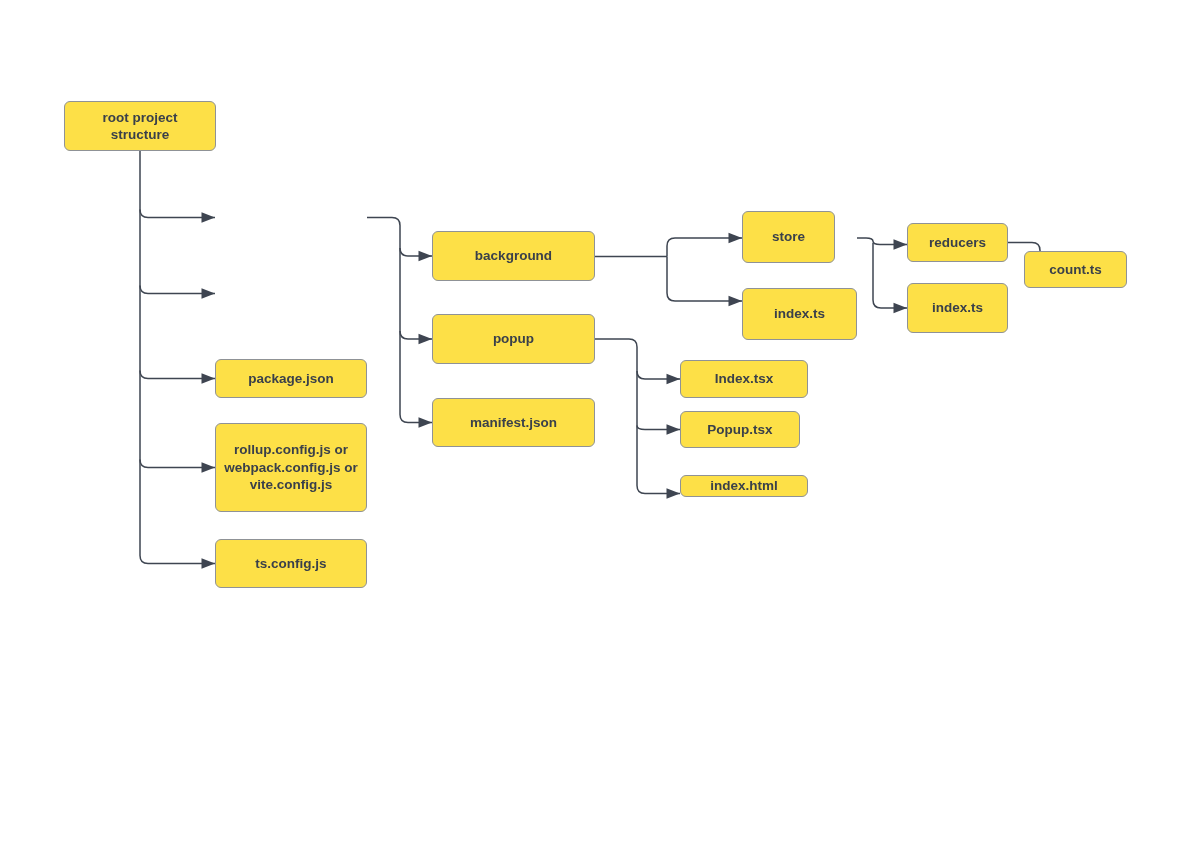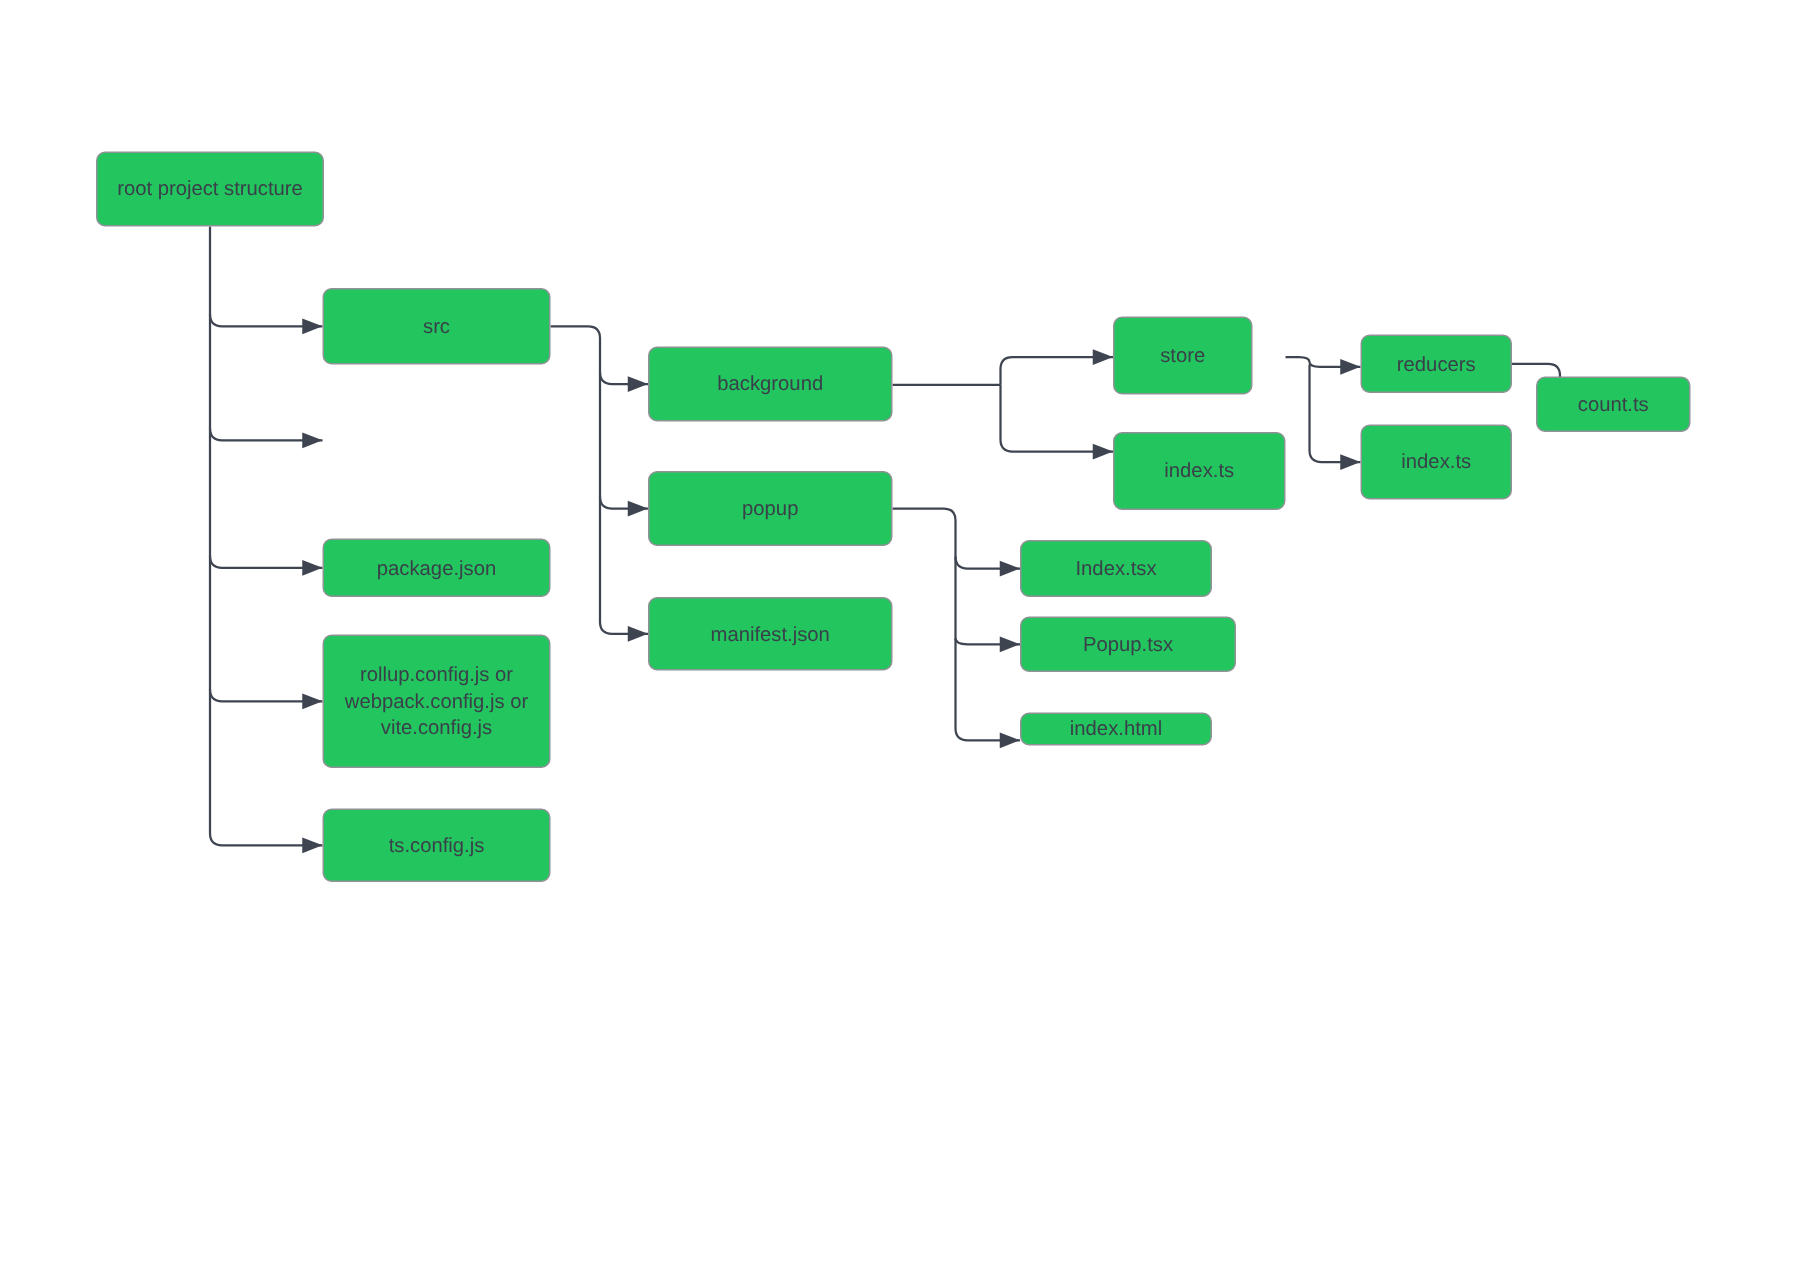--- a/index.html
+++ b/index.html
@@ -16,31 +16,32 @@
     position:relative;
     overflow:hidden;
   }
   #canvas{position:absolute;inset:0;width:1200px;height:849px;}
   svg.wires{position:absolute;left:0;top:0;width:1200px;height:849px;display:block;}
   .edge{stroke:var(--connector);stroke-width:1.5;fill:none;}
   #arrowhead path{fill:var(--connector);}
   .node{
     position:absolute;
     box-sizing:border-box;
-    background:#22c55e;
+    background:#fde047;
     border:1px solid var(--box-border);
     border-radius:6px;
     color:var(--text);
     font-size:13.5px;
     line-height:17.5px;
     display:flex;
     align-items:center;
     justify-content:center;
     text-align:center;
     padding:2px 8px;
+    font-weight:bold;
   }
 </style>
 </head>
 <body>
 
 <div id="canvas">
 
   <svg class="wires" xmlns="http://www.w3.org/2000/svg">
     <defs>
       <marker id="arrowhead" viewBox="0 0 10 8" refX="9.5" refY="4" markerWidth="10" markerHeight="8" orient="auto-start-reverse">
@@ -67,42 +68,41 @@
 
     <path class="edge" d="M1008,242.5 L1032,242.5 Q1040,242.5 1040,250.5 L1040,261.5 Q1040,269.5 1048,269.5 L1072,269.5" marker-end="url(#arrowhead)"></path>
 
     <path class="edge" d="M595,339 L629,339 Q637,339 637,347 L637,485.5 Q637,493.5 645,493.5 L680,493.5" marker-end="url(#arrowhead)"></path>
     <path class="edge" d="M637,371 Q637,379 645,379 L680,379" marker-end="url(#arrowhead)"></path>
     <path class="edge" d="M637,425.5 Q637,429.5 645,429.5 L680,429.5" marker-end="url(#arrowhead)"></path>
   </svg>
 
   <div class="node" style="left:64px;  top:101px; width:152px; height:50px;">root project structure</div>
 
-  <div class="node" style="left:215px; top:192px; width:152px; height:51px;">src</div>
 
 
   <div class="node" style="left:215px; top:359px; width:152px; height:39px;">package.json</div>
 
   <div class="node" style="left:215px; top:423px; width:152px; height:89px;">rollup.config.js or webpack.config.js or vite.config.js</div>
 
   <div class="node" style="left:215px; top:539px; width:152px; height:49px;">ts.config.js</div>
 
   <div class="node" style="left:432px; top:231px; width:163px; height:50px;">background</div>
 
   <div class="node" style="left:432px; top:314px; width:163px; height:50px;">popup</div>
 
   <div class="node" style="left:432px; top:398px; width:163px; height:49px;text-align:right;">manifest.json</div>
 
   <div class="node" style="left:742px; top:211px; width:93px; height:52px;">store</div>
 
   <div class="node" style="left:742px; top:288px; width:115px; height:52px;">index.ts</div>
 
   <div class="node" style="left:680px; top:360px; width:128px; height:38px;">Index.tsx</div>
 
-  <div class="node" style="left:680px; top:411px; width:144px; height:37px;">Popup.tsx</div>
+  <div class="node" style="left:680px; top:411px; width:120px; height:37px;">Popup.tsx</div>
 
   <div class="node" style="left:680px; top:475px; width:128px; height:22px;">index.html</div>
 
   <div class="node" style="left:907px; top:223px; width:101px; height:39px;">reducers</div>
 
   <div class="node" style="left:907px; top:283px; width:101px; height:50px;">index.ts</div>
 
   <div class="node" style="left:1024px; top:251px; width:103px; height:37px;">count.ts</div>
 
 </div>

